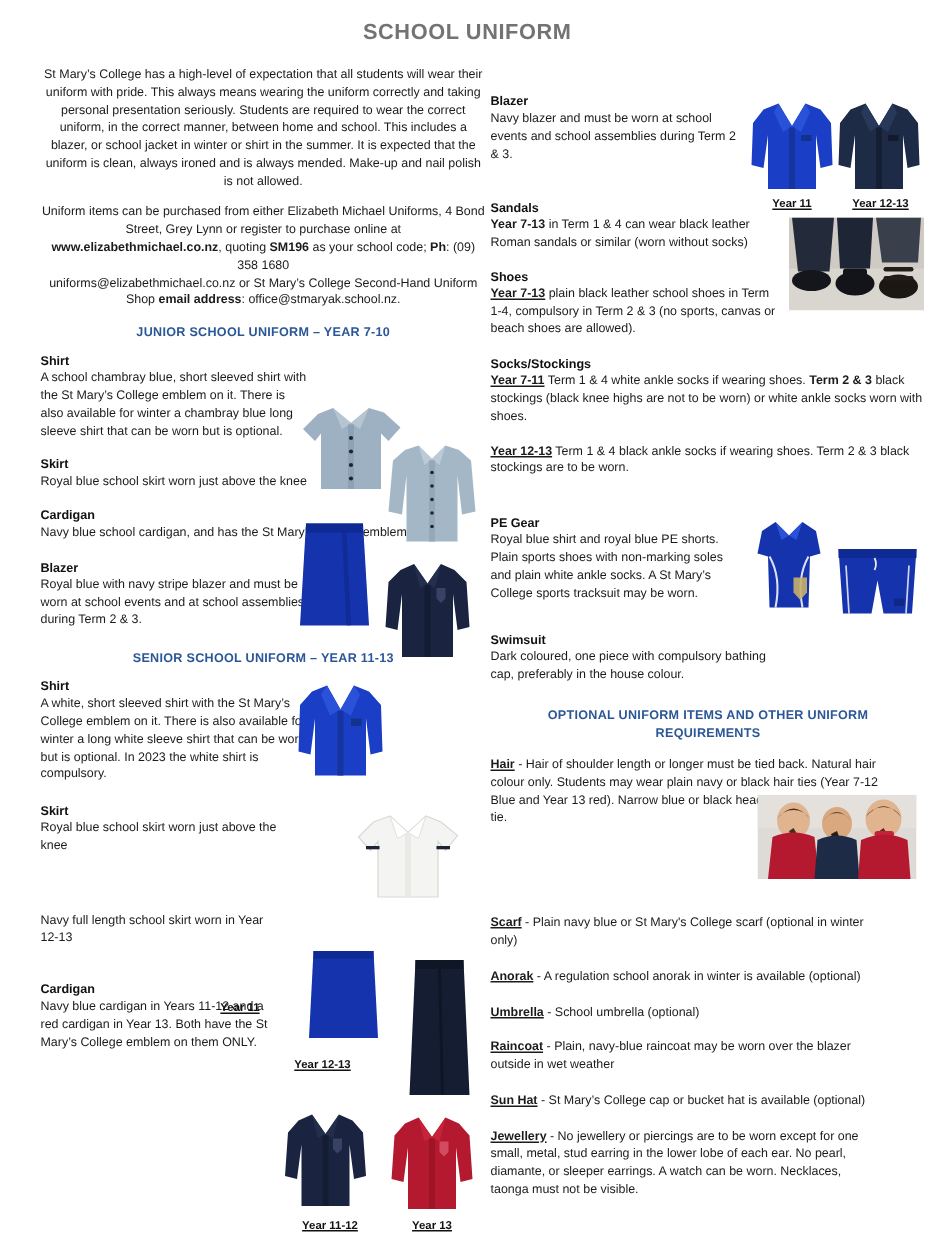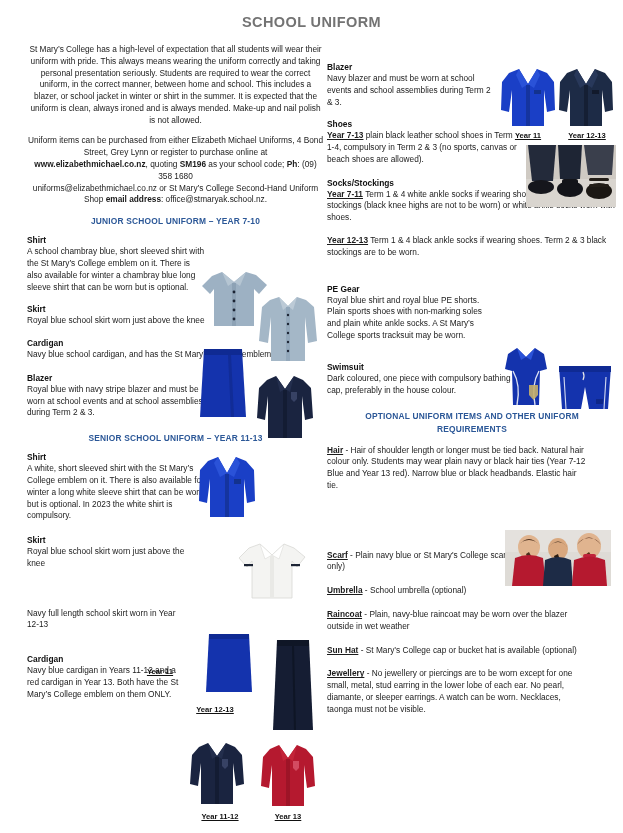--- a/index.html
+++ b/index.html
@@ -145,20 +145,24 @@
 
   </div>
 
   <div class="col-right">
 
     <div class="item" style="width:165px">
       <div class="item-title">Blazer</div>
       <div class="item-body">Navy blazer and must be worn at school events and school assemblies during Term 2 &amp; 3.</div>
     </div>
 
+    <div class="item" style="width:175px;margin-top:25px">
+      <div class="item-title">Sandals</div>
+      <div class="item-body"><span class="b">Year 7-13</span><span> in Term 1 &amp; 4 can wear black leather Roman sandals or similar (worn without socks)</span></div>
+    </div>
 
     <div class="item" style="width:192px;margin-top:11px">
       <div class="item-title">Shoes</div>
       <div class="item-body"><span class="u">Year 7-13</span><span> plain black leather school shoes in Term 1-4, compulsory in Term 2 &amp; 3 (no sports, canvas or beach shoes are allowed).</span></div>
     </div>
 
     <div class="item" style="width:290px;margin-top:12px">
       <div class="item-title">Socks/Stockings</div>
       <div class="item-body"><span class="u">Year 7-11</span><span> Term 1 &amp; 4 white ankle socks if wearing shoes. </span><span class="b">Term 2 &amp; 3</span><span> black stockings (black knee highs are not to be worn) or white ankle socks worn with shoes.</span></div>
       <div class="item-body" style="margin-top:11px"><span class="u">Year 12-13</span><span> Term 1 &amp; 4 black ankle socks if wearing shoes. Term 2 &amp; 3 black stockings are to be worn.</span></div>
@@ -176,20 +180,21 @@
 
     <div class="section-head two-line" style="margin-top:14px;width:290px">
       <span>OPTIONAL UNIFORM ITEMS AND OTHER UNIFORM</span><br>
       <span>REQUIREMENTS</span>
     </div>
 
     <div class="item-body" style="width:260px;margin-top:9px"><span class="u">Hair</span><span> - Hair of shoulder length or longer must be tied back. Natural hair colour only. Students may wear plain navy or black hair ties (Year 7-12 Blue and Year 13 red). Narrow blue or black headbands. Elastic hair tie.</span></div>
 
     <div class="item-body" style="width:250px;margin-top:58px"><span class="u">Scarf</span><span> - Plain navy blue or St Mary's College scarf (optional in winter only)</span></div>
 
+    <div class="item-body" style="width:250px;margin-top:12px"><span class="u">Anorak</span><span> - A regulation school anorak in winter is available (optional)</span></div>
 
     <div class="item-body" style="width:250px;margin-top:12px"><span class="u">Umbrella</span><span> - School umbrella (optional)</span></div>
 
     <div class="item-body" style="width:250px;margin-top:12px"><span class="u">Raincoat</span><span> - Plain, navy-blue raincoat may be worn over the blazer outside in wet weather</span></div>
 
     <div class="item-body" style="width:250px;margin-top:12px"><span class="u">Sun Hat</span><span> - St Mary’s College cap or bucket hat is available (optional)</span></div>
 
     <div class="item-body" style="width:258px;margin-top:12px"><span class="u">Jewellery</span><span> - No jewellery or piercings are to be worn except for one small, metal, stud earring in the lower lobe of each ear. No pearl, diamante, or sleeper earrings. A watch can be worn. Necklaces, taonga must not be visible.</span></div>
 
   </div>

